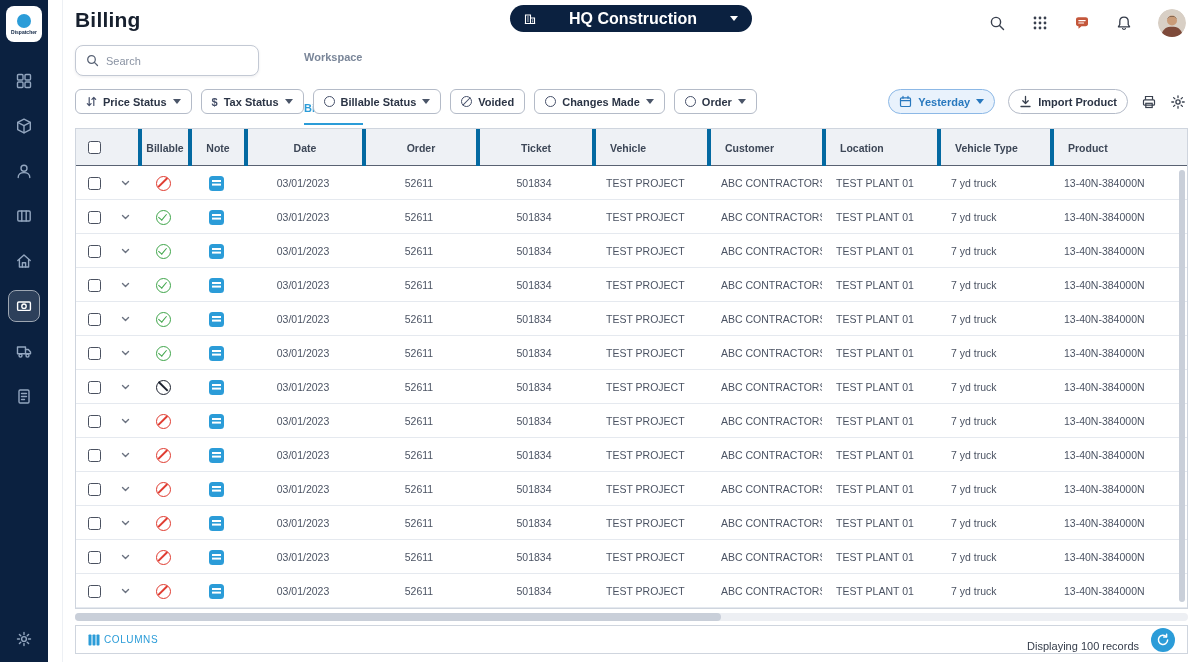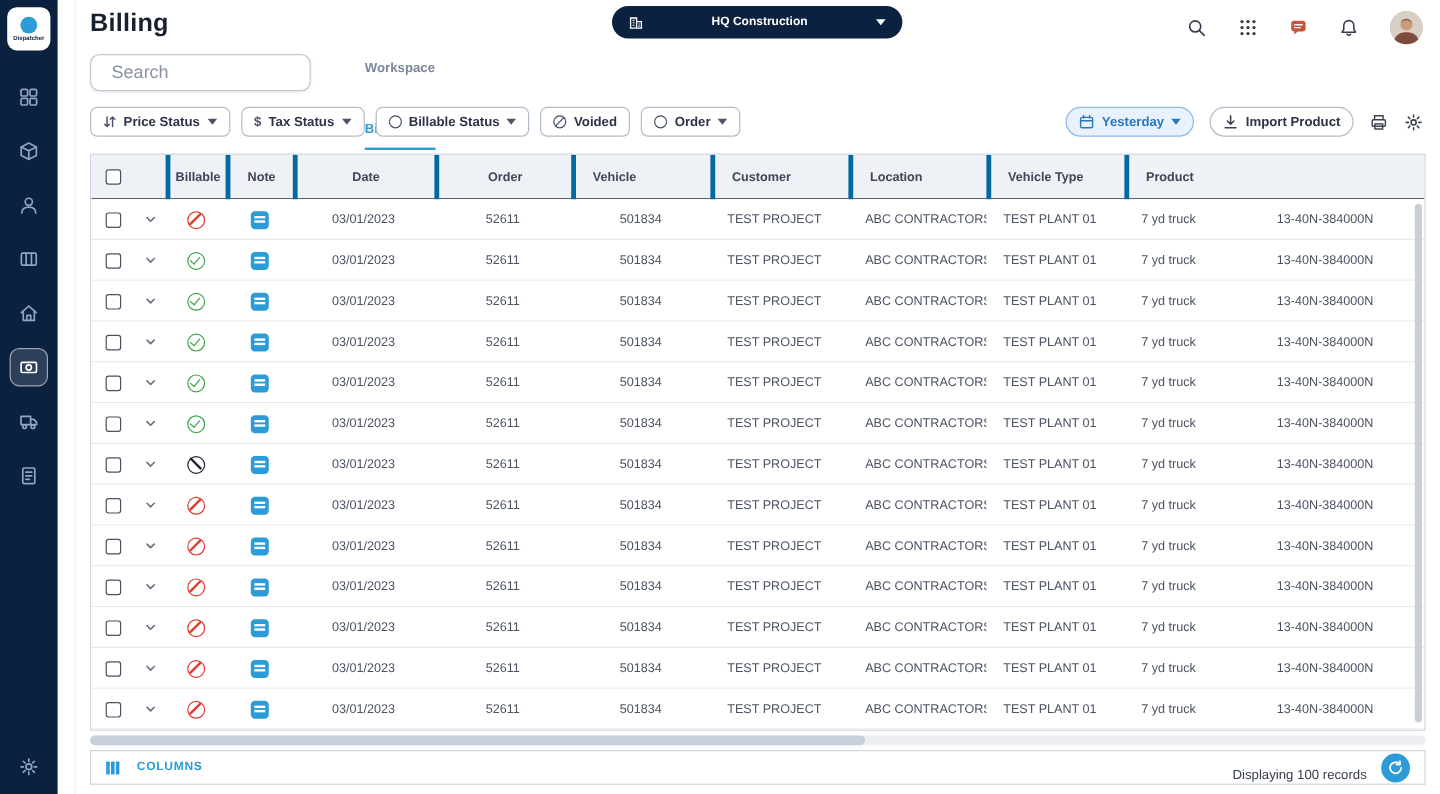--- a/index.html
+++ b/index.html
@@ -18,31 +18,31 @@
   .nav-item.active svg * { stroke:#ffffff; }
   .sidebar-bottom { margin-top:auto; margin-bottom:8px; }
 
   .left-divider { position:absolute; left:62px; top:0; width:1px; height:662px; background:#edf0f4; }
 
   
   .main { position:absolute; left:48px; top:0; width:1152px; height:662px; }
   .page-title { position:absolute; left:27px; top:8px; font-size:21px; font-weight:bold; color:#17202e; letter-spacing:.2px; }
 
   .org-pill { position:absolute; left:462px; top:5px; width:242px; height:27px; background:#0b2140; border-radius:15px; display:flex; align-items:center; padding:0 14px; gap:10px; cursor:pointer; }
-  .org-label { flex:1; text-align:center; color:#fff; font-size:10px; font-weight:bold; }
+  .org-label { flex:1; text-align:center; color:#fff; font-size:16px; font-weight:bold; }
   .caret { width:0; height:0; border-left:4px solid transparent; border-right:4px solid transparent; border-top:5px solid #4a5568; }
   .caret.white { border-top-color:#fff; }
   .caret.blue { border-top-color:#2878be; }
 
   .top-icons { position:absolute; right:14px; top:9px; display:flex; align-items:center; gap:26px; }
   .top-icon { cursor:pointer; display:flex; align-items:center; }
   .avatar { width:28px; height:28px; border-radius:50%; overflow:hidden; cursor:pointer; }
 
   .search-box { position:absolute; left:27px; top:45px; width:184px; height:31px; border:1px solid #c3c9d4; border-radius:8px; background:#fff; box-shadow:0 1px 3px rgba(20,30,50,.08); display:flex; align-items:center; padding:0 10px; gap:7px; }
-  .search-box input { border:none; outline:none; flex:1; font-size:15px; color:#333; font-family:"Liberation Sans", sans-serif; background:transparent; }
+  .search-box input { border:none; outline:none; flex:1; font-size:11px; color:#333; font-family:"Liberation Sans", sans-serif; background:transparent; }
   .search-box input::placeholder { color:#8a93a3; }
 
   .tabs { position:absolute; left:256px; top:51px; display:flex; gap:28px;flex-direction:column; }
   .tab { font-size:11px; color:#7a8699; font-weight:bold; padding-bottom:9px; cursor:pointer; border-bottom:2.5px solid transparent; }
   .tab.active { color:#2b9cd8; border-bottom-color:#2b9cd8; }
 
   
   .filter-row { position:absolute; left:27px; right:14px; top:89px; display:flex; gap:9px; }
   .chip { display:inline-flex; align-items:center; gap:6px; height:25px; padding:0 10px; border:1px solid #b4bbc8; border-radius:6px; background:#fff; font-size:11px; font-weight:bold; color:#2b3445; cursor:pointer; white-space:nowrap; }
   .chip .ring { width:11px; height:11px; border:1.3px solid #46506a; border-radius:50%; position:relative; display:inline-block; }
@@ -72,21 +72,21 @@
   .status.voided::after { content:""; position:absolute; left:5.1px; top:-0.5px; width:1.6px; height:12.5px; background:#1d2330; transform:rotate(-45deg); }
   .note-icon { width:15px; height:15px; background:#2b9cd8; border-radius:3.5px; position:relative; display:inline-block; cursor:pointer; }
   .note-icon::after { content:""; position:absolute; left:3px; top:4.6px; width:9px; height:1.5px; background:#fff; box-shadow:0 3.6px 0 #fff; }
 
   .v-scrollbar { position:absolute; right:2px; top:41px; width:6px; bottom:6px; background:#c9cfd9; border-radius:3px; }
   .h-scroll-track { position:absolute; left:27px; right:12px; top:613px; height:8px; background:#edeff3; border-radius:4px; }
   .h-scroll-thumb { position:absolute; left:0; top:0; height:8px; width:58%; background:#c9cfd9; border-radius:4px; }
 
   
   .table-footer { position:absolute; left:27px; right:12px; top:625px; height:29px; border:1px solid #cfd5de; background:#fff; display:flex; align-items:center; padding:0 12px; }
-  .columns-btn { display:flex; align-items:center; gap:14px; color:#2b9cd8; font-size:10px; font-weight:bold; letter-spacing:.6px; cursor:pointer; }
+  .columns-btn { display:flex; align-items:center; gap:4px; color:#2b9cd8; font-size:10px; font-weight:normal; letter-spacing:.6px; cursor:pointer; }
   .footer-right { margin-left:auto; display:flex; align-items:flex-end; gap:12px; }
   .records-label { font-size:11px; color:#343c4a; }
   .refresh-btn { width:24px; height:24px; border-radius:50%; background:#2b9cd8; display:flex; align-items:center; justify-content:center; cursor:pointer; }
 </style>
 </head>
 <body>
 
 <div id="screen">
 
   <div class="sidebar">
@@ -248,20 +248,25 @@
         <span class="caret"></span>
       </div>
       <div class="chip">
         <span class="ring"></span>
         <span>Billable Status</span>
         <span class="caret"></span>
       </div>
       <div class="chip">
         <span class="ring crossed"></span>
         <span>Voided</span>
+      </div>
+      <div class="chip">
+        <span class="ring"></span>
+        <span>Changes Made</span>
+        <span class="caret"></span>
       </div>
       <div class="chip">
         <span class="ring"></span>
         <span>Order</span>
         <span class="caret"></span>
       </div>
 
       <div class="right-actions">
         <div class="chip date">
           <svg width="13" height="13">
@@ -303,20 +308,21 @@
     <div class="table-box">
       <div class="thead grid-cols">
         <div class="th">
             <span class="checkbox"></span>
           </div>
         <div class="th"></div>
         <div class="th sep">Billable</div>
         <div class="th sep">Note</div>
         <div class="th sep">Date</div>
         <div class="th sep">Order</div>
+        <div class="th sep">Ticket</div>
         <div class="th sep left">Vehicle</div>
         <div class="th sep left">Customer</div>
         <div class="th sep left">Location</div>
         <div class="th sep left">Vehicle Type</div>
         <div class="th sep left">Product</div>
       </div>
       <div>
   <div class="tr grid-cols">
     <div class="td">
               <span class="checkbox"></span>

